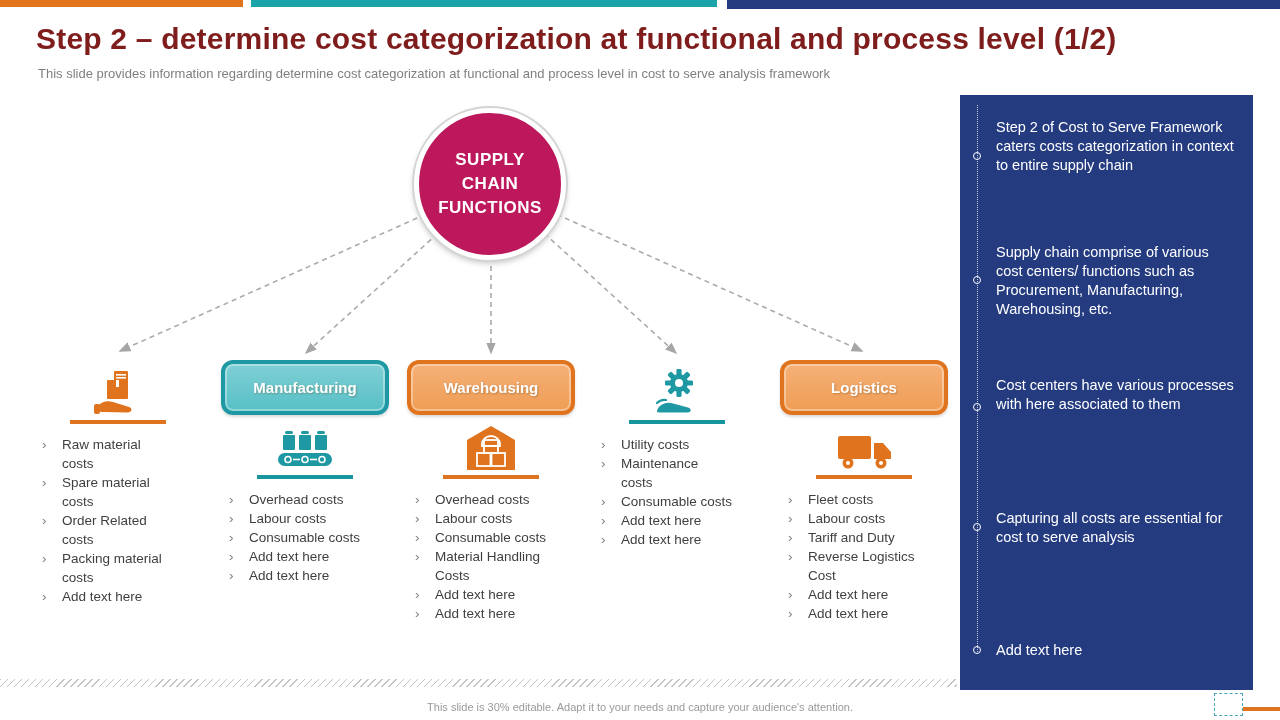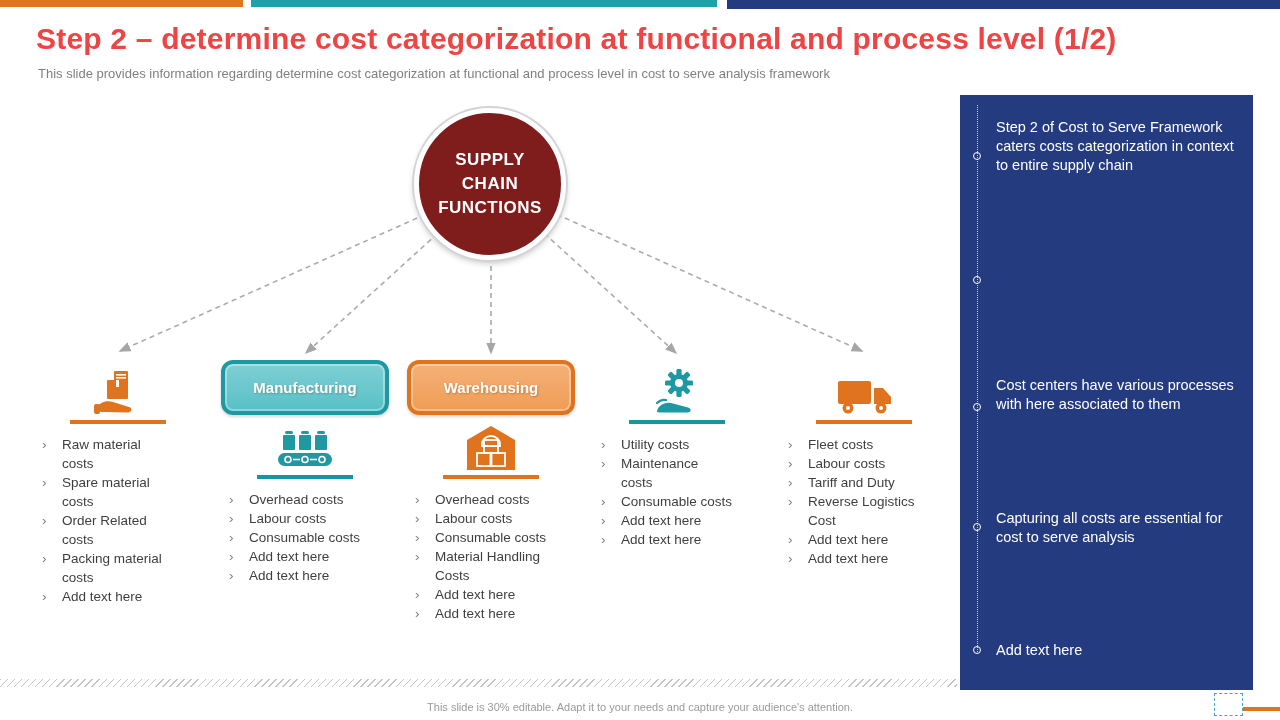--- a/index.html
+++ b/index.html
@@ -7,30 +7,30 @@
   body { position:relative; width:1280px; height:720px; background:#ffffff; overflow:hidden;
          font-family:"Liberation Sans", sans-serif; }
 
   
   .bar { position:absolute; top:0; }
   .bar.orange { left:0; width:243px; height:7px; background:#E2741C; }
   .bar.teal   { left:251px; width:466px; height:7px; background:#1AA3A8; }
   .bar.navy   { left:727px; width:553px; height:9px; background:#243B80; }
 
   .title { position:absolute; left:36px; top:22px; width:1200px;
-           font-size:30px; font-weight:bold; color:#ef4444; letter-spacing:0.2px; }
+           font-size:30px; font-weight:bold; color:#7f1d1d; letter-spacing:0.2px; }
   .subtitle { position:absolute; left:38px; top:66px; width:900px;
               font-size:13px; color:#7F7F7F; }
 
   
   #connectors { position:absolute; left:0; top:95px; }
 
   
   .hub { position:absolute; left:414px; top:108px; width:152px; height:152px;
-         background:#7f1d1d; border:5px solid #ffffff; border-radius:50%;
+         background:#be185d; border:5px solid #ffffff; border-radius:50%;
          box-shadow:0 0 0 2px #d4d4d4, 0 3px 6px rgba(0,0,0,0.25);
          display:flex; align-items:center; justify-content:center; }
   .hub-text { width:114px; text-align:center; color:#ffffff; font-weight:bold;
               font-size:17px; line-height:24px; letter-spacing:0.5px; }
 
   
   .col { position:absolute; top:360px; width:168px; }
   .fbox { height:55px; border-radius:12px; display:flex; align-items:center; justify-content:center;
           text-align:center; color:#ffffff; font-weight:bold; font-size:15px; line-height:17px;
           text-shadow:1px 1px 2px rgba(90,60,20,0.35);
@@ -257,20 +257,23 @@
         <span class="t">Add text here</span>
       </li>
       <li>
         <span class="b">›</span>
         <span class="t">Add text here</span>
       </li>
     </ul>
 </div>
 
 <div class="col orange" style="left:780px">
+  <div class="fbox">
+    <span>Logistics</span>
+  </div>
   <div class="icon-wrap">
     <svg width="56" height="36" viewBox="0 0 56 36" fill="#E0731D">
       <rect x="2" y="2" width="33" height="23" rx="2"></rect>
       <path d="M38,9 h9 l8,9 v7 h-17 z"></path>
       <circle cx="12" cy="29" r="5.5"></circle>
       <circle cx="12" cy="29" r="2" fill="#fff"></circle>
       <circle cx="45" cy="29" r="5.5"></circle>
       <circle cx="45" cy="29" r="2" fill="#fff"></circle>
     </svg>
   </div>
@@ -304,20 +307,21 @@
 </div>
 
 <aside class="sidebar">
   <div class="dotline"></div>
   <span class="mark" style="top:57px"></span>
   <span class="mark" style="top:181px"></span>
   <span class="mark" style="top:308px"></span>
   <span class="mark" style="top:428px"></span>
   <span class="mark" style="top:551px"></span>
   <div class="sb-item" style="top:23px">Step 2 of Cost to Serve Framework caters costs categorization in context to entire supply chain</div>
+  <div class="sb-item" style="top:148px">Supply chain comprise of various cost centers/ functions such as Procurement, Manufacturing, Warehousing, etc.</div>
   <div class="sb-item" style="top:281px">Cost centers have various processes with here associated to them</div>
   <div class="sb-item" style="top:414px">Capturing all costs are essential for cost to serve analysis</div>
   <div class="sb-item" style="top:546px">Add text here</div>
 </aside>
 
 <div class="hatch"></div>
 <div class="footer">This slide is 30% editable. Adapt it to your needs and capture your audience's attention.</div>
 <div class="mini-square"></div>
 <div class="orange-tick"></div>
 

